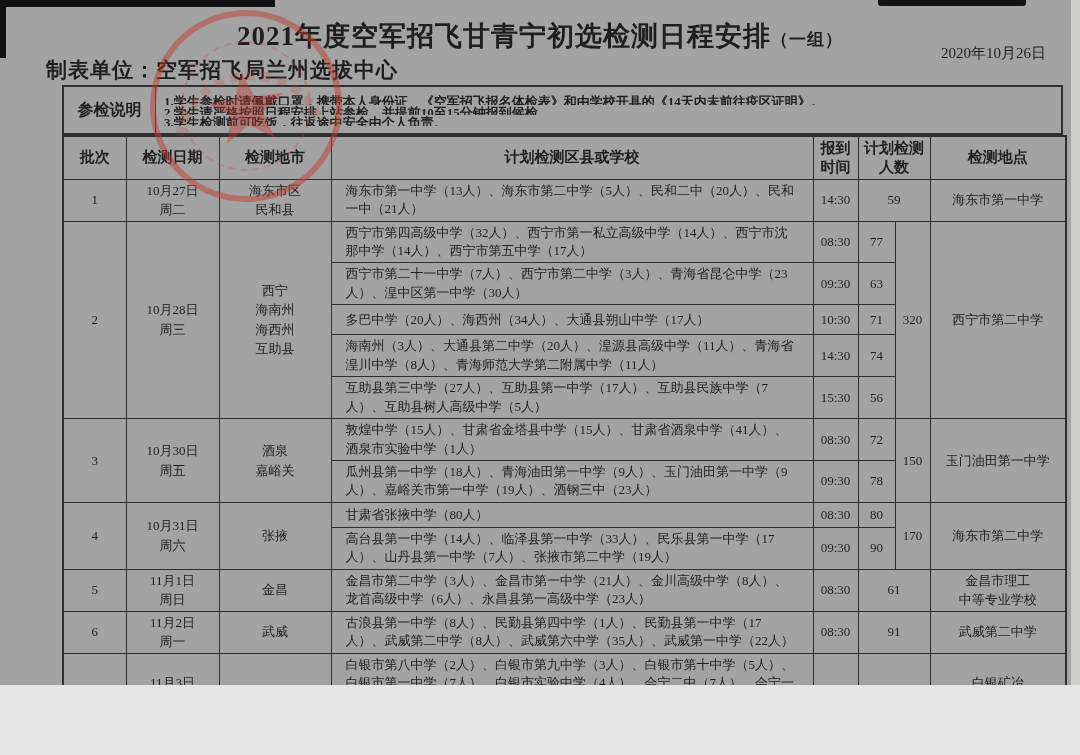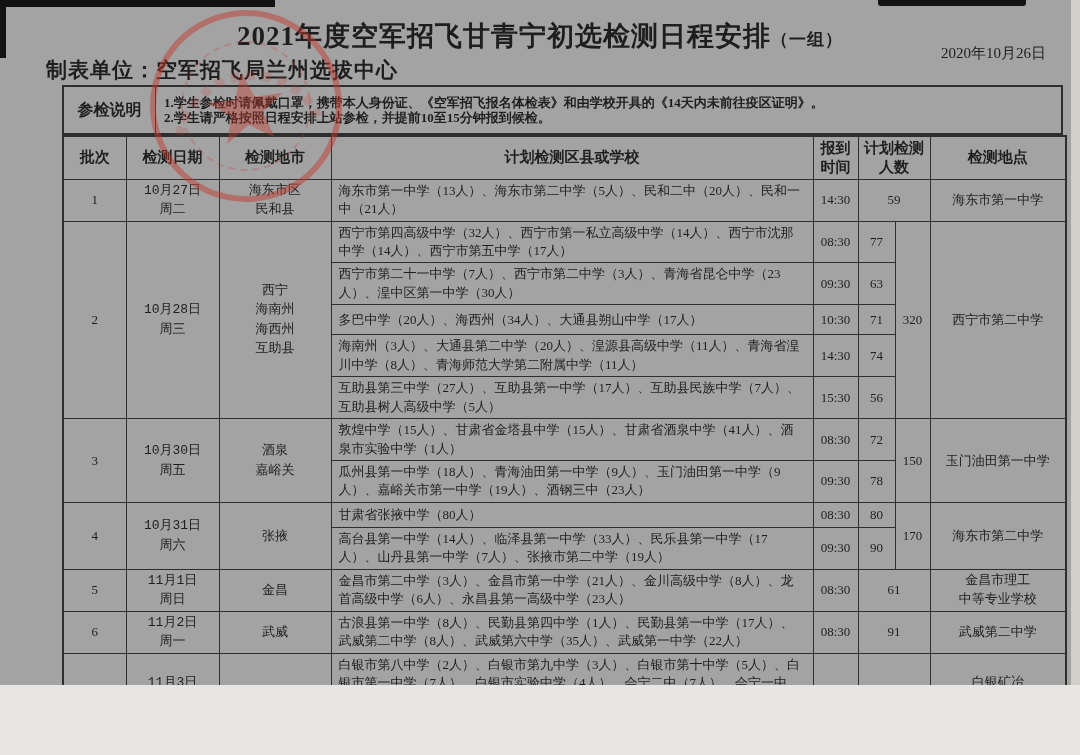--- a/index.html
+++ b/index.html
@@ -21,22 +21,22 @@
   .notes-label{width:91px;border-right:1px solid #2e2e2e;display:flex;align-items:center;
                justify-content:center;font-size:16px;font-weight:bold;}
   .notes-lines{flex:1;padding:7px 8px;display:flex;flex-direction:column;justify-content:center;}
   .notes-lines div{font-size:13px;line-height:15.5px;font-weight:bold;white-space:nowrap;overflow:hidden;}
   
   table.sched{position:absolute;left:62px;top:135px;width:1003px;border-collapse:collapse;
               table-layout:fixed;border:2px solid #2e2e2e;}
   .sched th,.sched td{border:1px solid #2e2e2e;text-align:center;vertical-align:middle;
                       padding:1px 3px;font-size:13px;box-sizing:border-box;overflow:hidden;}
   .sched th{font-size:15px;font-weight:bold;padding:2px 1px;line-height:1.25;}
-  .sched td.schools{text-align:left;padding:2px 7px;font-size:13px;line-height:1.42;}
-  .ml{white-space:pre-line;line-height:1.5;font-family:Liberation Mono, monospace;}
+  .sched td.schools{text-align:left;padding:2px 14px;font-size:13px;line-height:1.42;}
+  .ml{white-space:pre-line;line-height:1.5;}
   .num{font-size:14px;}
   
   .stamp{position:absolute;left:146px;top:6px;width:200px;height:200px;opacity:0.75;
          transform:rotate(-8deg);pointer-events:none;z-index:6;}
 </style>
 </head>
 <body>
 
 <div class="page">
 
@@ -58,20 +58,21 @@
     <span>2021年度空军招飞甘青宁初选检测日程安排</span><span class="suffix">（一组）</span>
   </div>
   <div class="maker">制表单位：空军招飞局兰州选拔中心</div>
   <div class="date">2020年10月26日</div>
 
   <div class="notes">
     <div class="notes-label">参检说明</div>
     <div class="notes-lines">
       <div>1.学生参检时请佩戴口罩，携带本人身份证、《空军招飞报名体检表》和由学校开具的《14天内未前往疫区证明》。</div>
       <div>2.学生请严格按照日程安排上站参检，并提前10至15分钟报到候检。</div>
+      <div>3.学生检测前可吃饭，往返途中安全由个人负责。</div>
     </div>
   </div>
 
   <table class="sched">
     <colgroup>
       <col style="width:63px">
         <col style="width:93px">
         <col style="width:112px">
       <col style="width:482px">
         <col style="width:45px">

